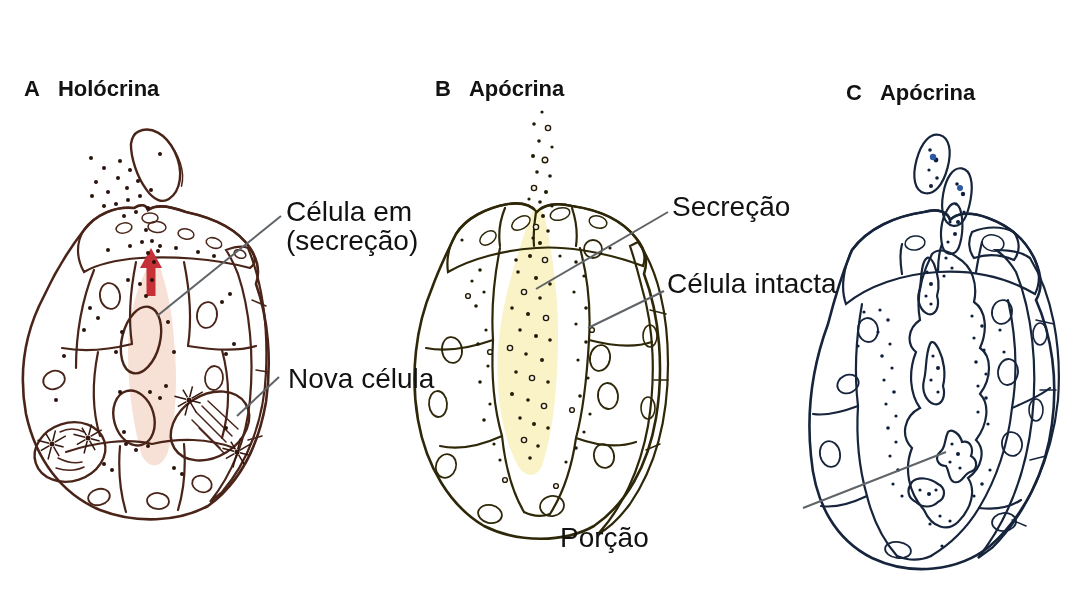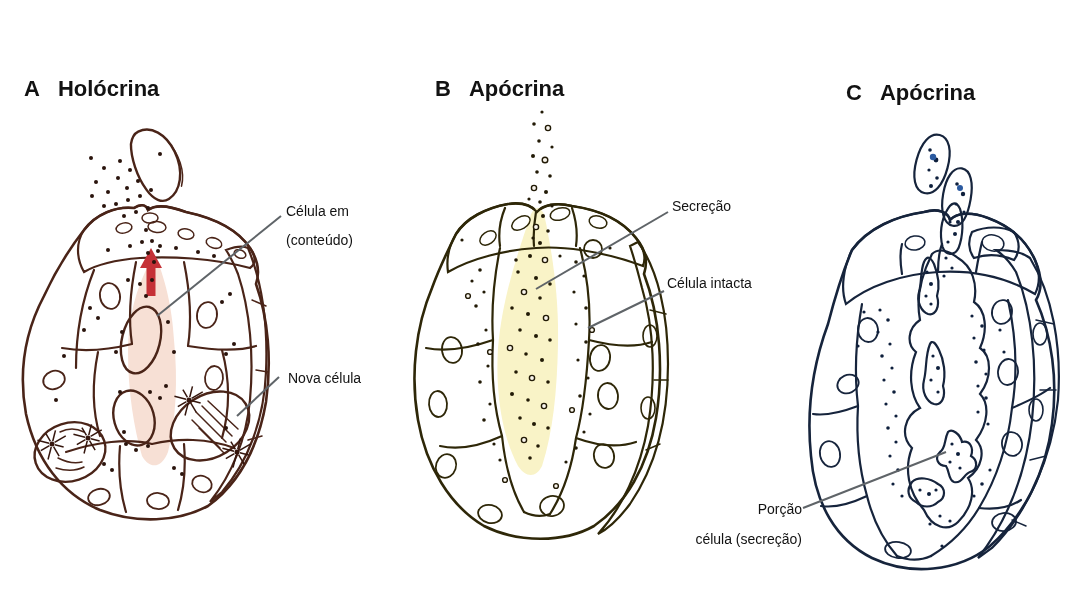--- a/index.html
+++ b/index.html
@@ -1,21 +1,21 @@
 <!DOCTYPE html>
 <html style="--background: #ffffff; --text: #121212; --leader: #5f6468; --holo-cell: #EBA98D; --holo-cell-light: #F6D7C9; --holo-cell-side: #D88E6F; --holo-lumen: #F7E0D5; --holo-nucleus: #DF7B4E; --holo-blob: #E39B7B; --holo-blob-dark: #D98B66; --holo-mitotic: #F3DCD1; --holo-outline: #4A2418; --holo-arrow: #C53137; --holo-dot: #2A140C; --mero-cell: #E3C94D; --mero-cell-light: #F2E9A9; --mero-cell-side: #C9A52F; --mero-lumen: #F9F3C7; --mero-nucleus: #D0A62F; --mero-outline: #2E2708; --mero-dot: #221A06; --apo-cell: #94B9E2; --apo-cell-light: #EBF3FB; --apo-cell-side: #79A4D8; --apo-lumen: #F3F8FD; --apo-nucleus: #4B82C8; --apo-blob: #A8C8EA; --apo-blob-spot: #2B5AA0; --apo-outline: #16243C; --apo-dot: #0E1F3C;"><head>
 <meta charset="utf-8">
 <style>
   html,body{margin:0;padding:0;background:#fff;}
   .stage{position:relative;width:1074px;height:610px;background:var(--background,#fff);overflow:hidden;
          font-family:"Liberation Sans","DejaVu Sans",sans-serif;}
   .stage svg{position:absolute;left:0;top:0;}
   .panel-title{position:absolute;display:flex;gap:18px;font-size:22px;font-weight:700;color:var(--text,#121212);white-space:nowrap;}
-  .fig-label{position:absolute;font-size:14px;font-weight:400;color:var(--text,#121212);line-height:29px;white-space:nowrap;}
-  .fig-label.right{text-align:right;line-height:30px;}
+  .fig-label{position:absolute;font-size:28px;font-weight:400;color:var(--text,#121212);line-height:29px;white-space:nowrap;}
+  .fig-label.right{text-align:left;line-height:30px;margin-top:29px;}
   
   .sA{stroke:var(--holo-outline);fill:none;stroke-width:2.2;stroke-linecap:round;}
   .sB{stroke:var(--mero-outline);fill:none;stroke-width:2.2;stroke-linecap:round;}
   .sC{stroke:var(--apo-outline);fill:none;stroke-width:2.2;stroke-linecap:round;}
   .thin{stroke-width:1.5;}
   .leader{stroke:var(--leader);stroke-width:2;fill:none;}
 </style>
 </head>
 <body>
 
@@ -484,29 +484,28 @@
   <span>B</span>
   <span>Apócrina</span>
 </div>
 <div class="panel-title" style="left:846px;top:80px">
   <span>C</span>
   <span>Apócrina</span>
 </div>
 
 <div class="fig-label" style="left:286px;top:197px">
   <div>Célula em</div>
-  <div>(conteúdo)</div>
+  <div>(secreção)</div>
 </div>
 <div class="fig-label" style="left:288px;top:364px">
   <div>Nova célula</div>
 </div>
 <div class="fig-label" style="left:667px;top:269px">
   <div>Célula intacta</div>
 </div>
 <div class="fig-label" style="left:672px;top:192px">
   <div>Secreção</div>
 </div>
 <div class="fig-label right" style="left:560px;top:494px;width:242px">
   <div>Porção</div>
-  <div>célula (secreção)</div>
 </div>
 
 </div>
 
 </body></html>

